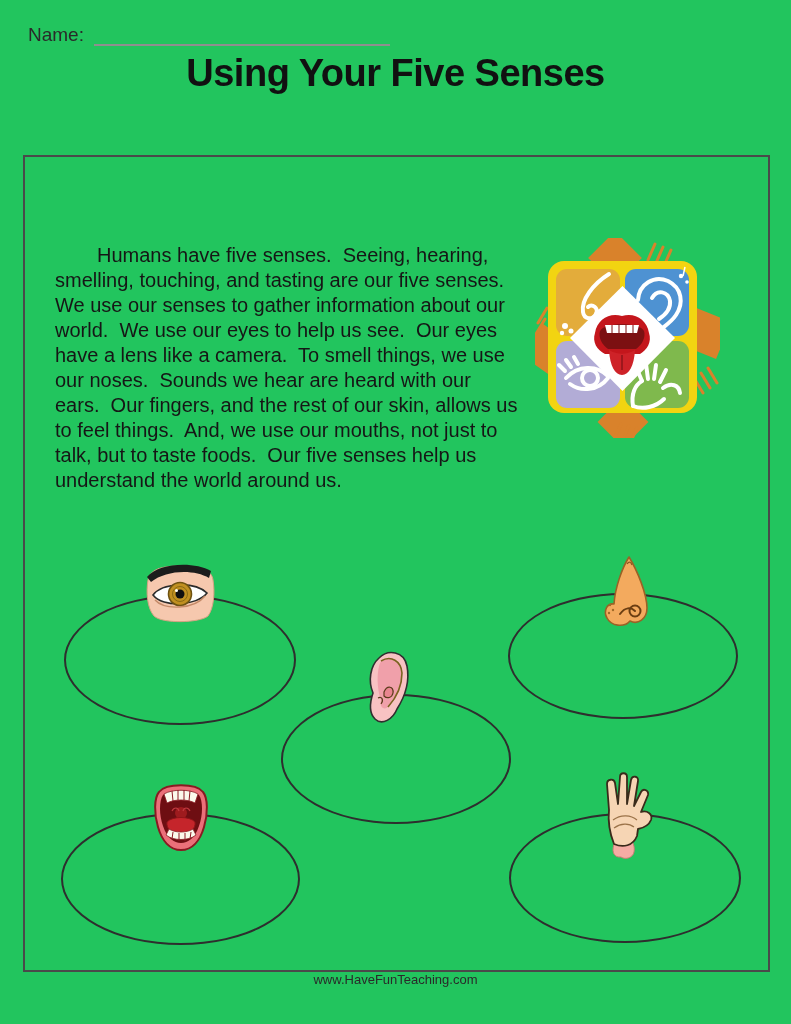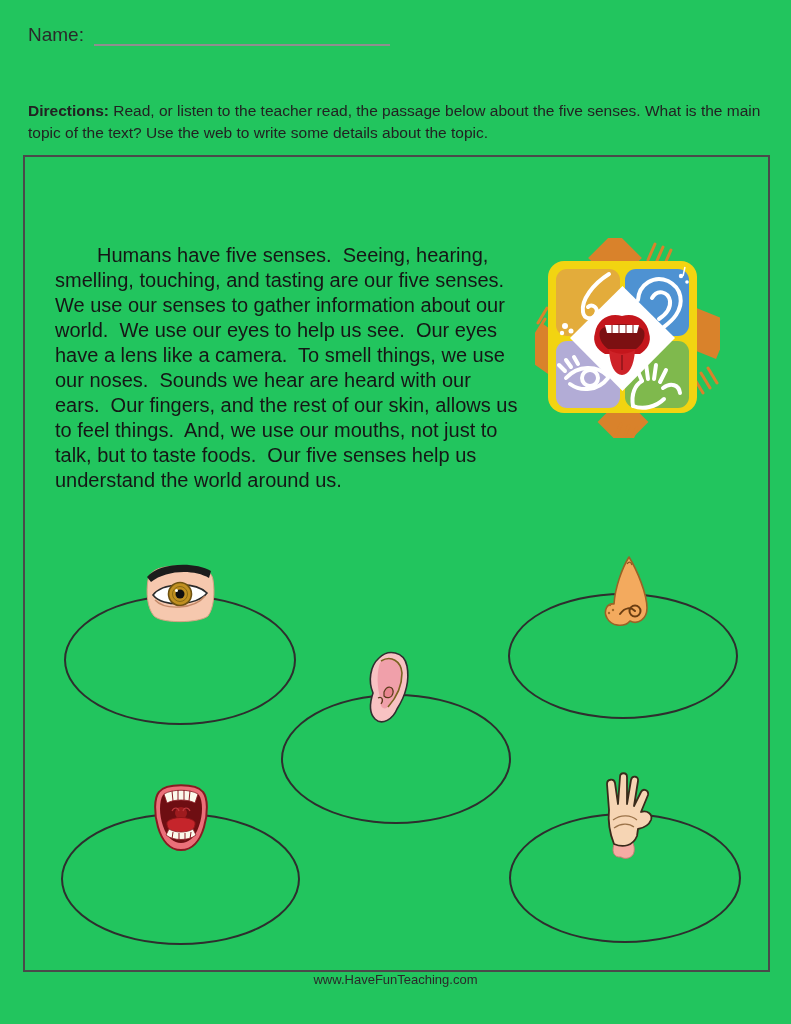--- a/index.html
+++ b/index.html
@@ -55,22 +55,22 @@
           font-size:13px;color:#2a2a2a;}
 </style>
 </head>
 <body>
 
 <div class="page">
 
   <span class="name-label">Name:</span>
   <div class="name-line"></div>
 
-
-  <div class="directions"><b>Directions:</b><span> Read, or listen to the teacher read, the passage below about the five senses. What is the main topic of the text? Use the web to write some details about the topic.</span></div>
+  <div class="page-title">Using Your Five Senses</div>
+
 
   <div class="frame"></div>
 
   <div class="passage-body">Humans have five senses.  Seeing, hearing, smelling, touching, and tasting are our five senses. We use our senses to gather information about our world.  We use our eyes to help us see.  Our eyes have a lens like a camera.  To smell things, we use our noses.  Sounds we hear are heard with our ears.  Our fingers, and the rest of our skin, allows us to feel things.  And, we use our mouths, not just to talk, but to taste foods.  Our five senses help us understand the world around us.</div>
 
   <div class="badge">
     <svg viewBox="0 0 185 200">
       <g fill="#D9822B">
         <rect x="-19" y="-19" width="38" height="38" transform="translate(80,20) rotate(45)"></rect>
         <rect x="-20" y="-20" width="40" height="40" transform="translate(170,95) rotate(22)"></rect>

